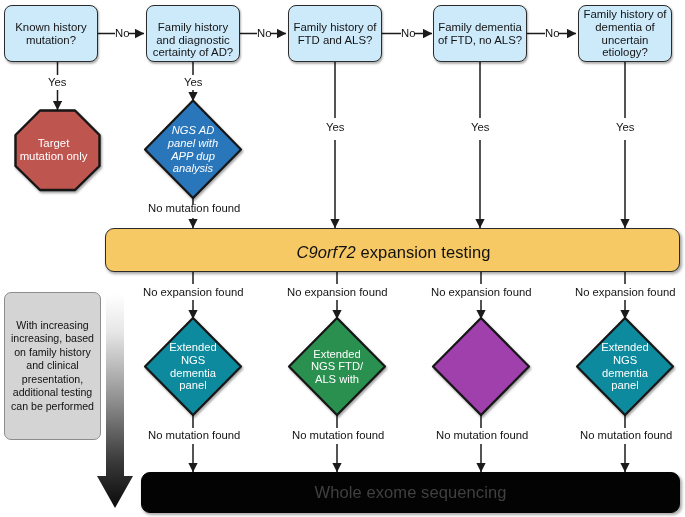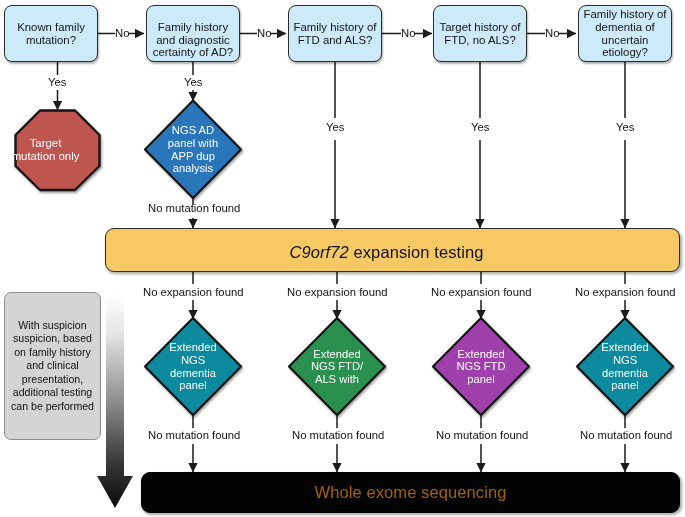--- a/index.html
+++ b/index.html
@@ -33,21 +33,21 @@
   .dLabel{color:#ffffff;font-size:11.2px;}
   
   .bar{
     position:absolute;box-sizing:border-box;border:1.6px solid #2b2b2b;
     border-radius:9px;box-shadow:1.5px 2px 3px rgba(0,0,0,.35);
   }
   .barYellow{background:#f7c964;}
   .barBlack{background:#030303;border-color:#030303;}
   .barYellowText{color:#111111;font-size:16.5px;letter-spacing:.1px;}
   .barYellowText i{font-style:italic;}
-  .barBlackText{color:#a16207;font-size:16.5px;letter-spacing:.1px;}
+  .barBlackText{color:#404040;font-size:16.5px;letter-spacing:.1px;}
   
   .note{
     position:absolute;background:#d4d4d4;border:1.4px solid #8d8d8d;
     border-radius:7px;box-sizing:border-box;
   }
   .noteText{color:#111111;font-size:10.6px;line-height:1.27;}
 </style>
 </head>
 <body>
 
@@ -144,70 +144,69 @@
     </g>
     <g filter="url(#shp)">
       <polygon points="481,318 529,366.5 481,415 433,366.5" fill="#a040ad" stroke="#141414" stroke-width="2.2" stroke-linejoin="round"></polygon>
     </g>
     <g filter="url(#shp)">
       <polygon points="625,318 673,366.5 625,415 577,366.5" fill="#0e8a9e" stroke="#141414" stroke-width="2.2" stroke-linejoin="round"></polygon>
     </g>
   </svg>
 
   <div class="qbox" style="left:4px;top:5px;width:94px;height:57px;"></div>
-  <div class="nodeText qlabel" style="left:8px;top:5px;width:86px;height:57px;">Known family mutation?</div>
+  <div class="nodeText qlabel" style="left:8px;top:5px;width:86px;height:57px;">Known history mutation?</div>
 
   <div class="qbox" style="left:146px;top:5px;width:94px;height:57px;"></div>
   <div class="nodeText qlabel" style="left:149px;top:5px;width:88px;height:70px;">Family history and diagnostic certainty of AD?</div>
 
   <div class="qbox" style="left:288px;top:5px;width:94px;height:57px;"></div>
   <div class="nodeText qlabel" style="left:290px;top:5px;width:90px;height:57px;">Family history of FTD and ALS?</div>
 
   <div class="qbox" style="left:433px;top:5px;width:94px;height:57px;"></div>
-  <div class="nodeText qlabel" style="left:435px;top:5px;width:90px;height:57px;">Target history of FTD, no ALS?</div>
+  <div class="nodeText qlabel" style="left:435px;top:5px;width:90px;height:57px;">Family dementia of FTD, no ALS?</div>
 
   <div class="qbox" style="left:578px;top:5px;width:94px;height:57px;"></div>
   <div class="nodeText qlabel" style="left:580px;top:5px;width:90px;height:57px;">Family history of dementia of uncertain etiology?</div>
 
   <div class="edgeLabel" style="left:108px;top:27px;">No</div>
   <div class="edgeLabel" style="left:250px;top:27px;">No</div>
   <div class="edgeLabel" style="left:394px;top:27px;">No</div>
   <div class="edgeLabel" style="left:538px;top:27px;">No</div>
 
   <div class="edgeLabel" style="left:41px;top:76px;">Yes</div>
   <div class="edgeLabel" style="left:177px;top:76px;">Yes</div>
   <div class="edgeLabel" style="left:319px;top:121px;">Yes</div>
   <div class="edgeLabel" style="left:464px;top:121px;">Yes</div>
   <div class="edgeLabel" style="left:609px;top:121px;">Yes</div>
 
-  <div class="nodeText octaLabel" style="left:8px;top:110px;width:75px;height:80px;">Target mutation only</div>
-
-  <div class="nodeText dLabel" style="left:157px;top:101px;width:72px;height:97px;">NGS AD panel with APP dup analysis</div>
+  <div class="nodeText octaLabel" style="left:16px;top:110px;width:75px;height:80px;">Target mutation only</div>
+
+  <div class="nodeText dLabel" style="left:157px;top:101px;width:72px;height:97px;font-style:italic;">NGS AD panel with APP dup analysis</div>
 
   <div class="edgeLabel" style="left:141px;top:202px;">No mutation found</div>
 
   <div class="bar barYellow" style="left:105px;top:228px;width:575px;height:44px;"></div>
-  <div class="nodeText barYellowText" style="left:99px;top:228px;width:575px;height:48px;">
+  <div class="nodeText barYellowText" style="left:106px;top:228px;width:575px;height:48px;">
     <span><i>C9orf72</i><span> expansion testing</span></span>
   </div>
 
   <div class="edgeLabel" style="left:136px;top:286px;">No expansion found</div>
   <div class="edgeLabel" style="left:280px;top:286px;">No expansion found</div>
   <div class="edgeLabel" style="left:424px;top:286px;">No expansion found</div>
   <div class="edgeLabel" style="left:568px;top:286px;">No expansion found</div>
 
   <div class="nodeText dLabel" style="left:158px;top:318px;width:70px;height:97px;">Extended NGS dementia panel</div>
   <div class="nodeText dLabel" style="left:300px;top:318px;width:74px;height:97px;">Extended NGS FTD/ ALS with</div>
-  <div class="nodeText dLabel" style="left:444px;top:318px;width:74px;height:97px;">Extended NGS FTD panel</div>
   <div class="nodeText dLabel" style="left:590px;top:318px;width:70px;height:97px;">Extended NGS dementia panel</div>
 
   <div class="edgeLabel" style="left:141px;top:429px;">No mutation found</div>
   <div class="edgeLabel" style="left:285px;top:429px;">No mutation found</div>
   <div class="edgeLabel" style="left:429px;top:429px;">No mutation found</div>
   <div class="edgeLabel" style="left:573px;top:429px;">No mutation found</div>
 
   <div class="bar barBlack" style="left:141px;top:472px;width:539px;height:41px;"></div>
   <div class="nodeText barBlackText" style="left:141px;top:472px;width:539px;height:41px;">Whole exome sequencing</div>
 
   <div class="note" style="left:4px;top:292px;width:97px;height:148px;"></div>
-  <div class="nodeText noteText" style="left:8px;top:292px;width:89px;height:148px;">With suspicion suspicion, based on family history and clinical presentation, additional testing can be performed</div>
+  <div class="nodeText noteText" style="left:8px;top:292px;width:89px;height:148px;">With increasing increasing, based on family history and clinical presentation, additional testing can be performed</div>
 
 </div>
 
 </body></html>

